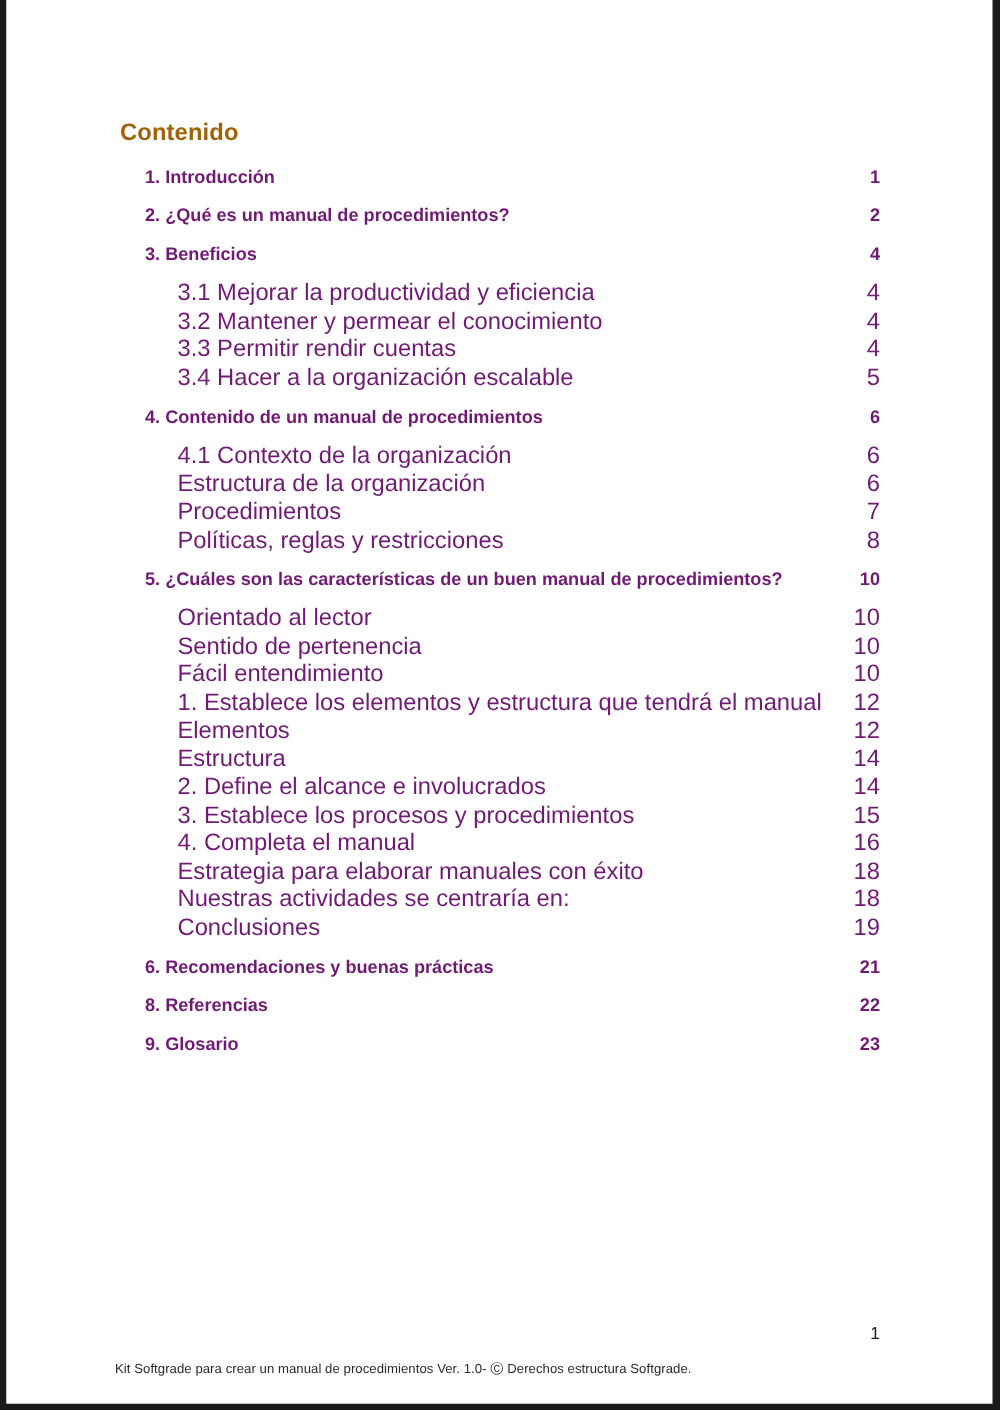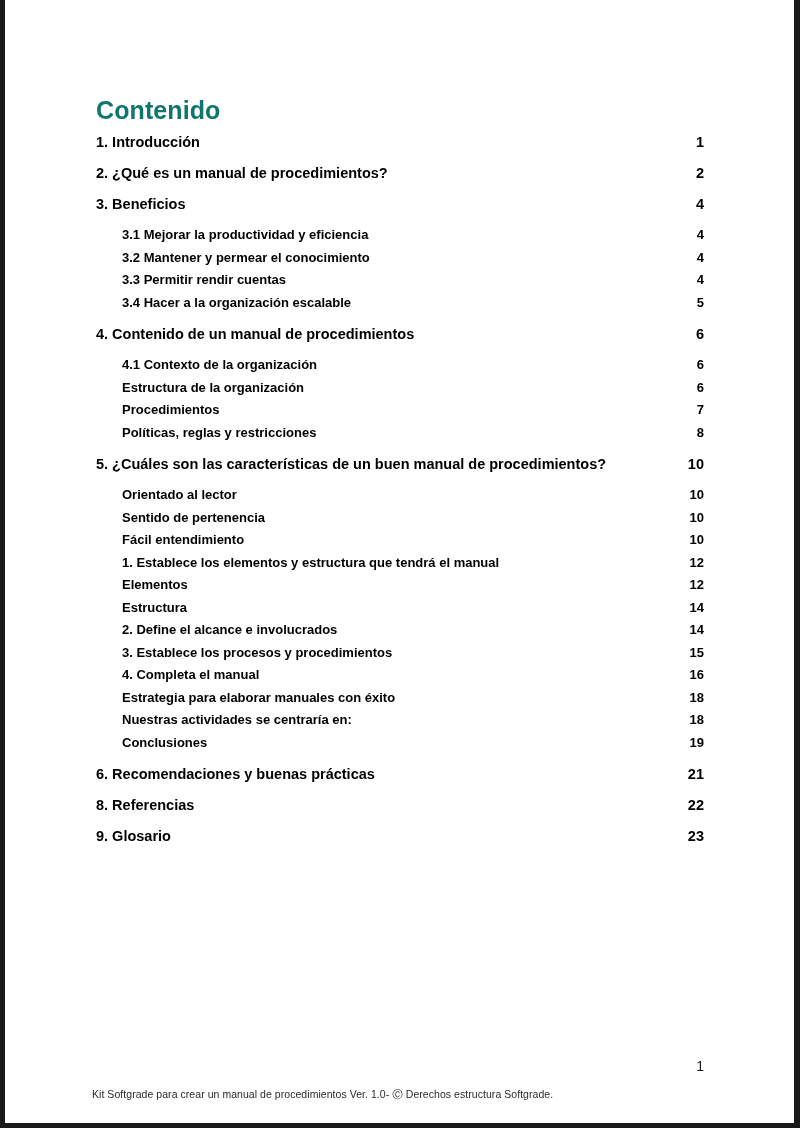--- a/index.html
+++ b/index.html
@@ -26,55 +26,56 @@
     background: #1a1a1a;
   }
   .edge-left  { left: 0;  top: 0;    width: 5px;  height: 1128px; }
   .edge-right { right: 0; top: 0;    width: 6px;  height: 1128px; }
   .edge-bottom{ left: 0;  bottom: 0; width: 800px; height: 5px; }
 
   .doc-title {
     position: absolute;
     left: 96px;
     top: 96px;
-    font-size: 25px;
+    font-size: 19px;
     font-weight: bold;
-    color: #0f766e;
+    color: #a16207;
     letter-spacing: 0.1px;
   }
 
   .toc {
     position: absolute;
     left: 96px;
     top: 134px;
     width: 608px;
   }
 
   .toc-row {
     display: flex;
     align-items: baseline;
     justify-content: space-between;
-    color: #000000;
+    color: #701a75;
     white-space: nowrap;
+    margin-left: 20px;
   }
   .toc-label { flex: 0 1 auto; }
   .toc-page  { flex: 0 0 auto; text-align: right; }
 
   
   .lvl1 {
     font-size: 14.5px;
     font-weight: bold;
     margin-top: 0;
     height: 31px;
     line-height: 16px;
   }
   
   .lvl2 {
-    font-size: 13px;
-    font-weight: bold;
+    font-size: 19px;
+    font-weight: normal;
     padding-left: 26px;
     height: 22.5px;
     line-height: 16px;
   }
 
   
   .gap-before { margin-top: 9px; }
 
   .footer-pagenum {
     position: absolute;

